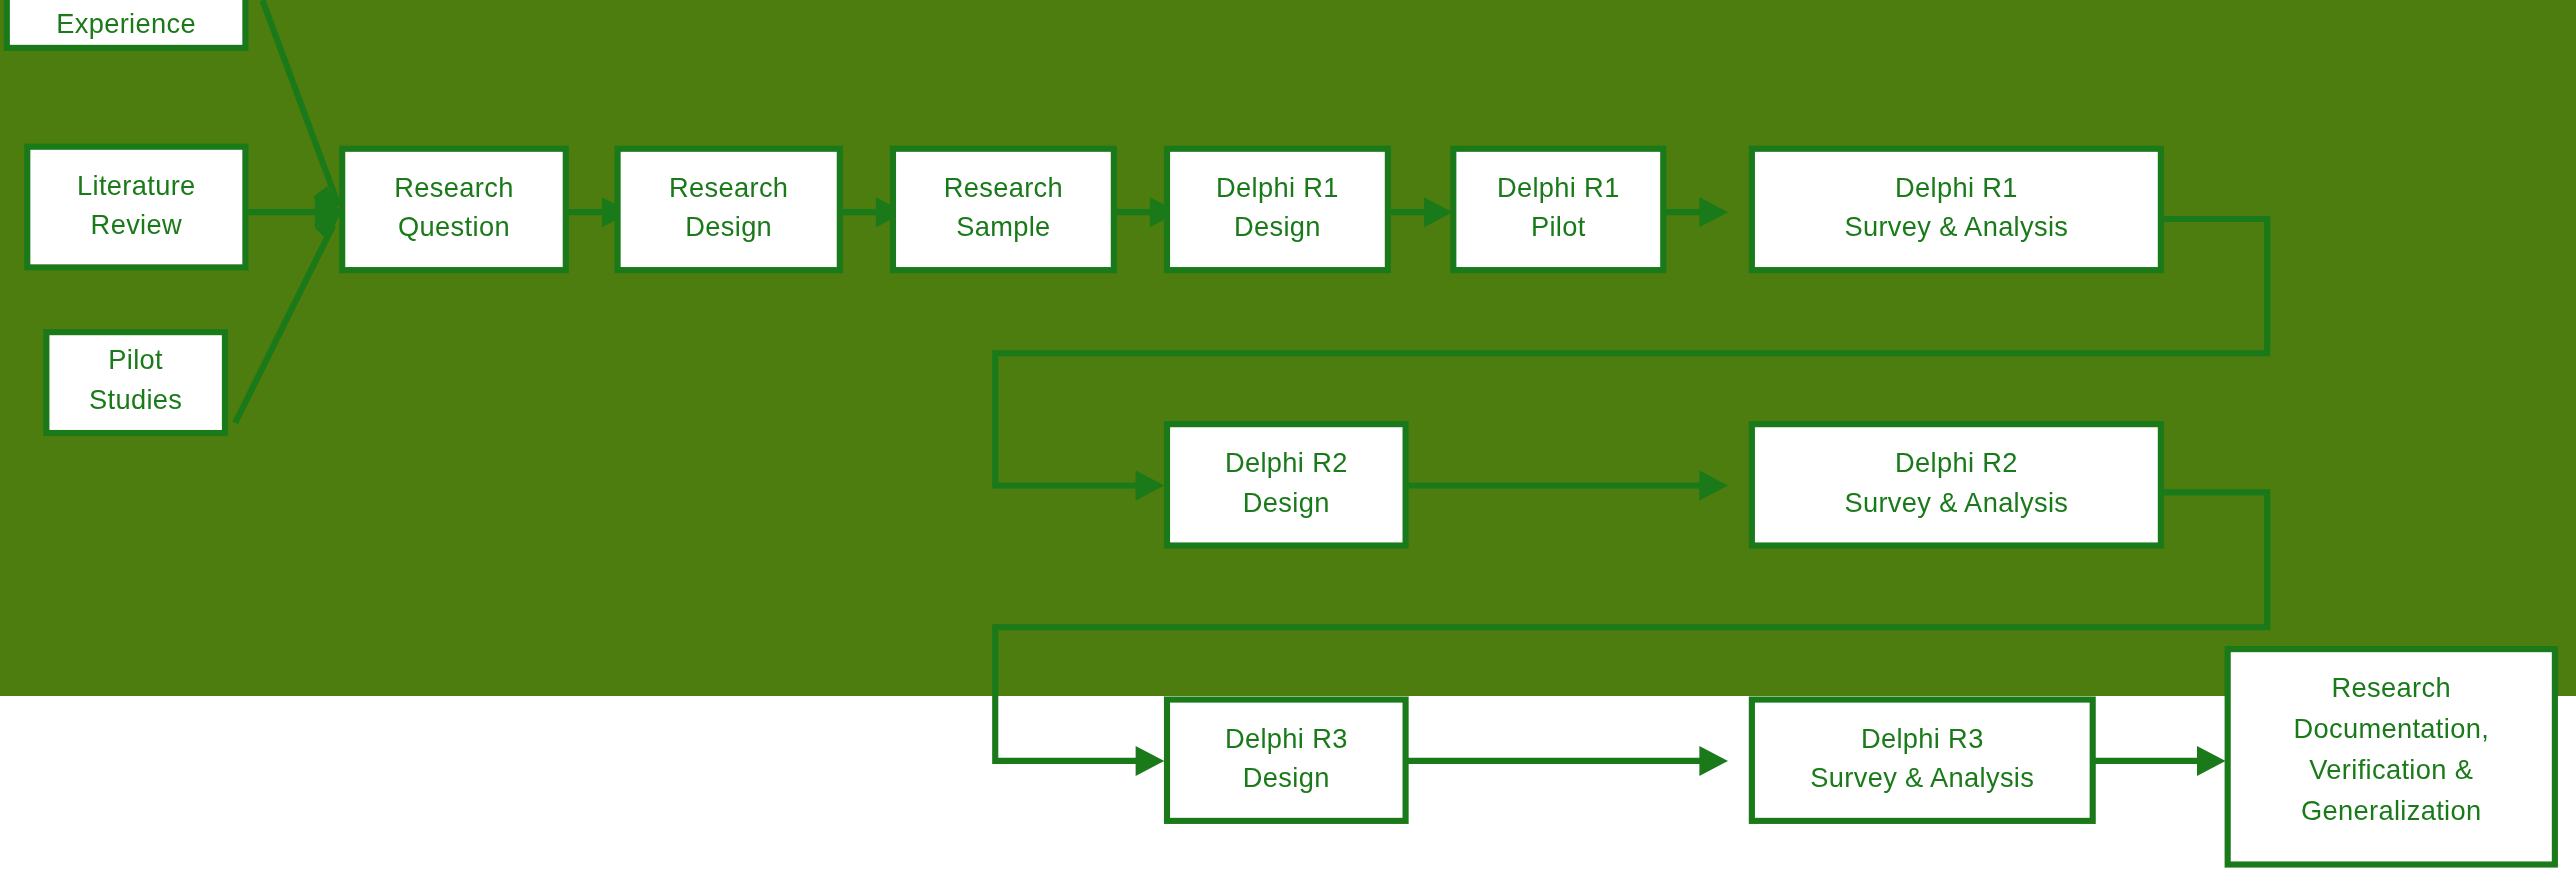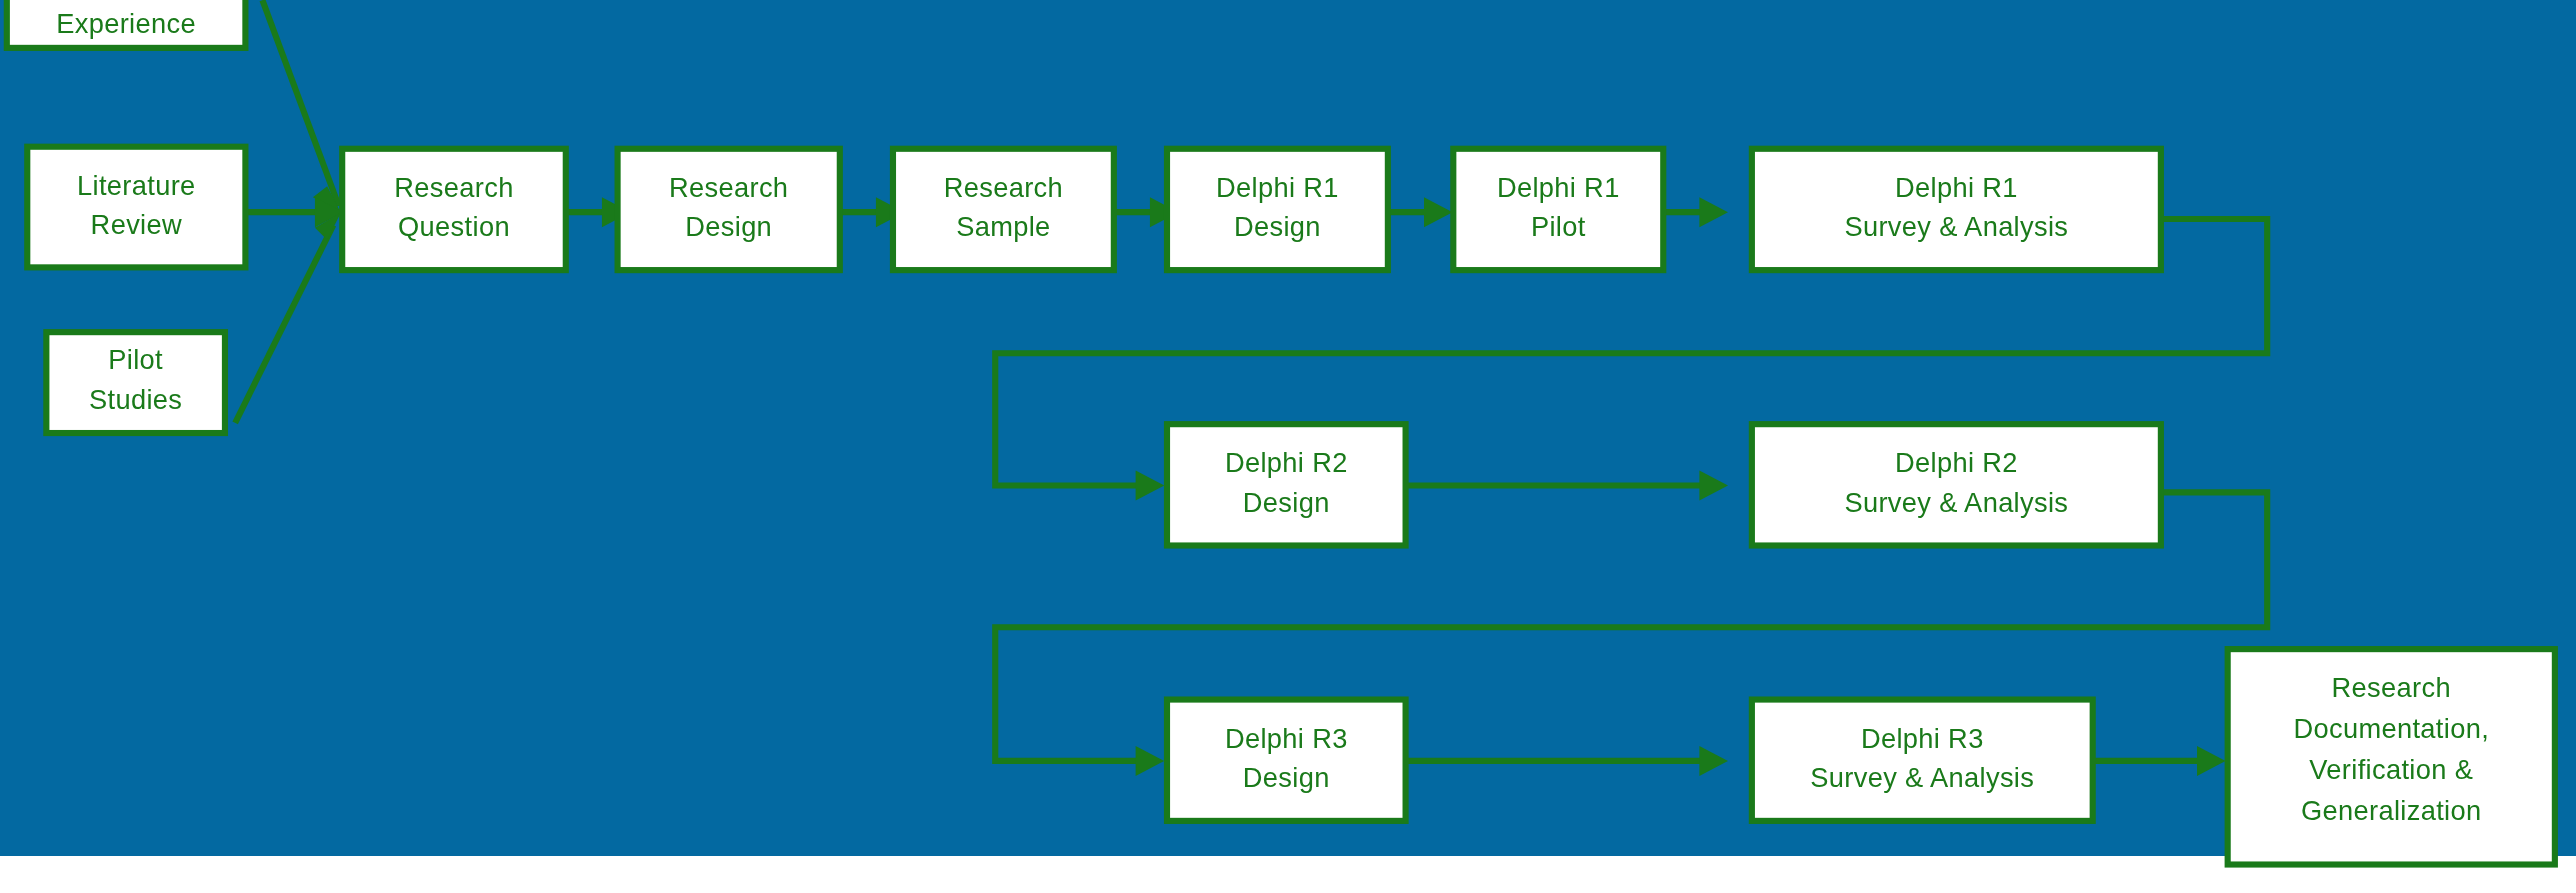--- a/index.html
+++ b/index.html
@@ -9,22 +9,22 @@
   }
   body {
     width: 2576px;
     height: 894px;
     overflow: hidden;
     font-family: "Liberation Sans", sans-serif;
   }
   #diagram-root {
     position: relative;
     width: 2576px;
-    height: 856px;
-    background: #0369a1;
+    height: 696px;
+    background: #4d7c0f;
   }
   svg.flow {
     display: block;
     width: 2576px;
     height: 894px;
   }
   .node-box {
     fill: #ffffff;
     stroke: #1a7a1a;
     stroke-width: 9;

